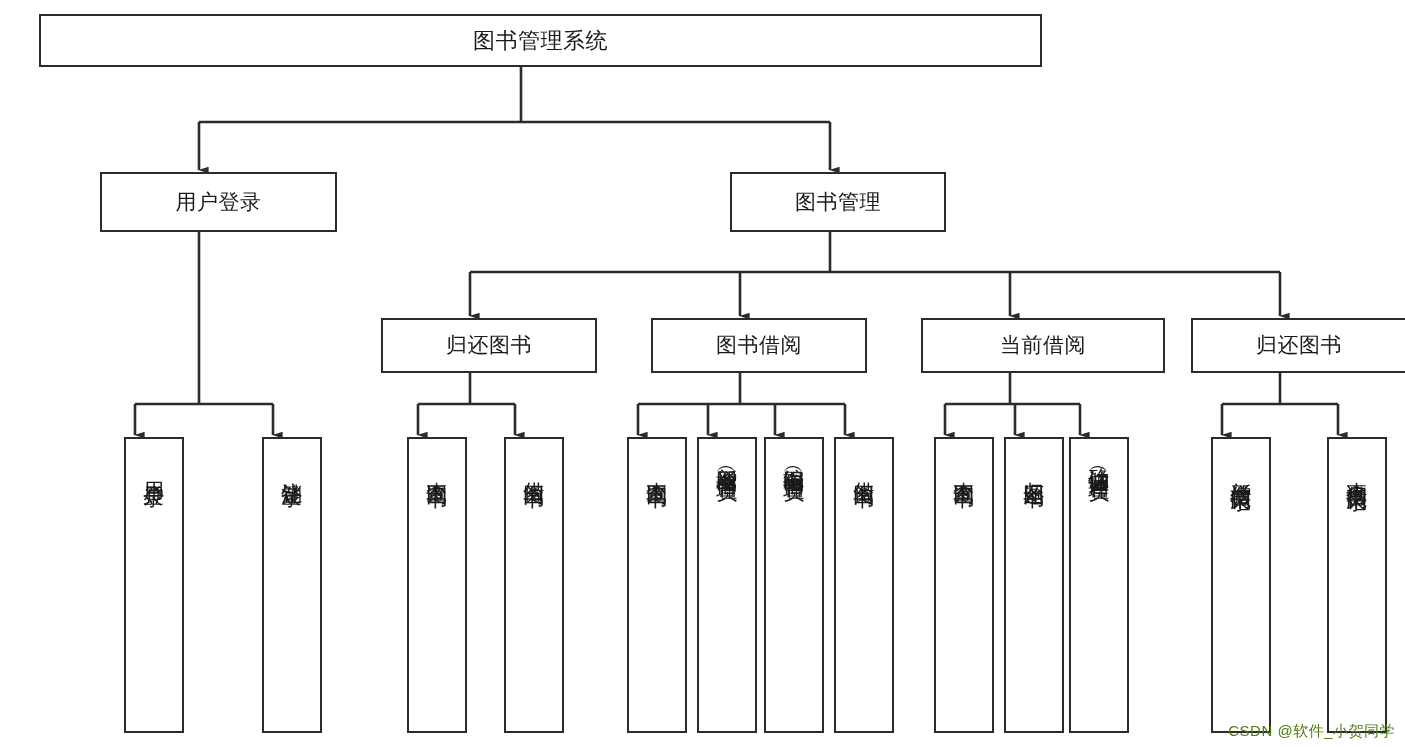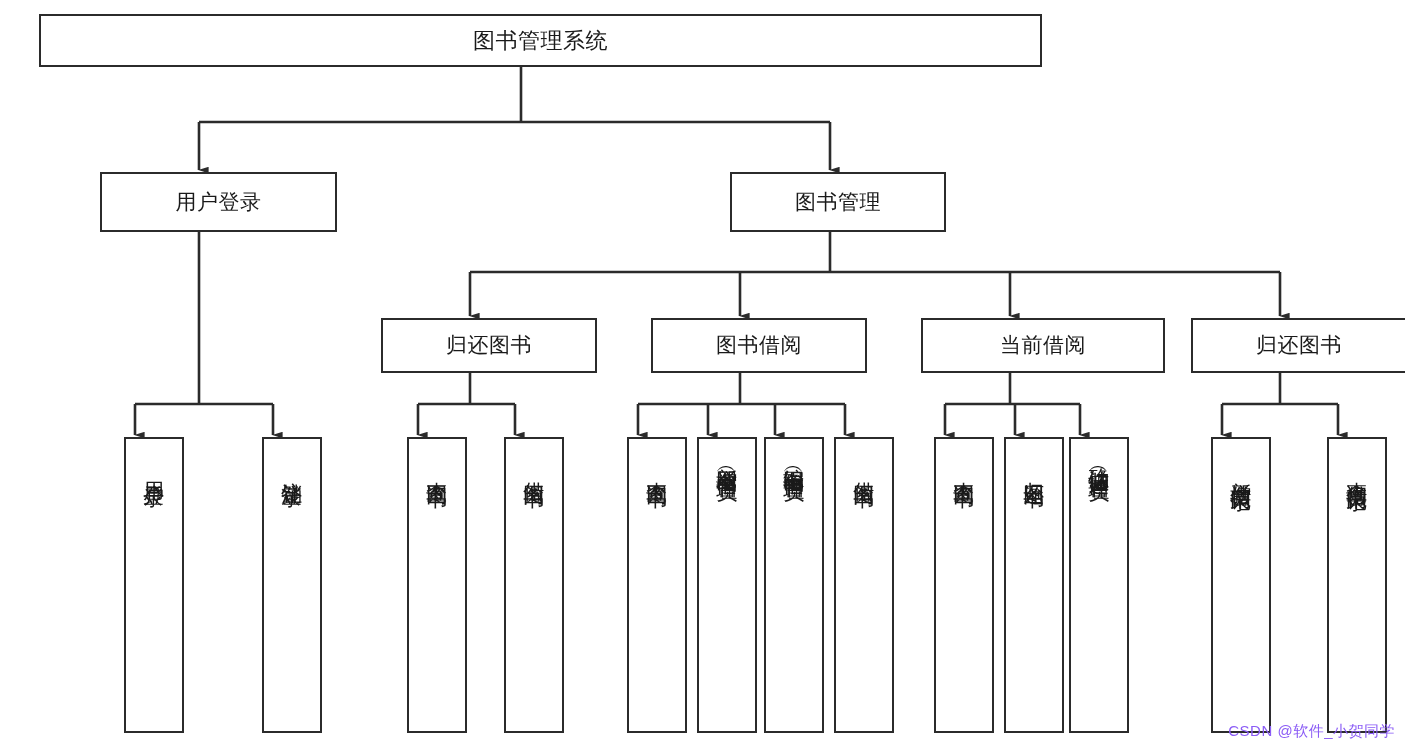--- a/index.html
+++ b/index.html
@@ -58,21 +58,21 @@
     max-height: 258px;
   }
   .node.vert.tall .lbl {
     max-height: 272px;
   }
   .watermark {
     position: absolute;
     right: 10px;
     bottom: 6px;
     font-size: 15px;
-    color: #8b5cf6;
+    color: #4d7c0f;
     letter-spacing: 0.5px;
     z-index: 5;
     white-space: nowrap;
   }
 </style>
 </head>
 <body>
 
 <div id="canvas">
 

